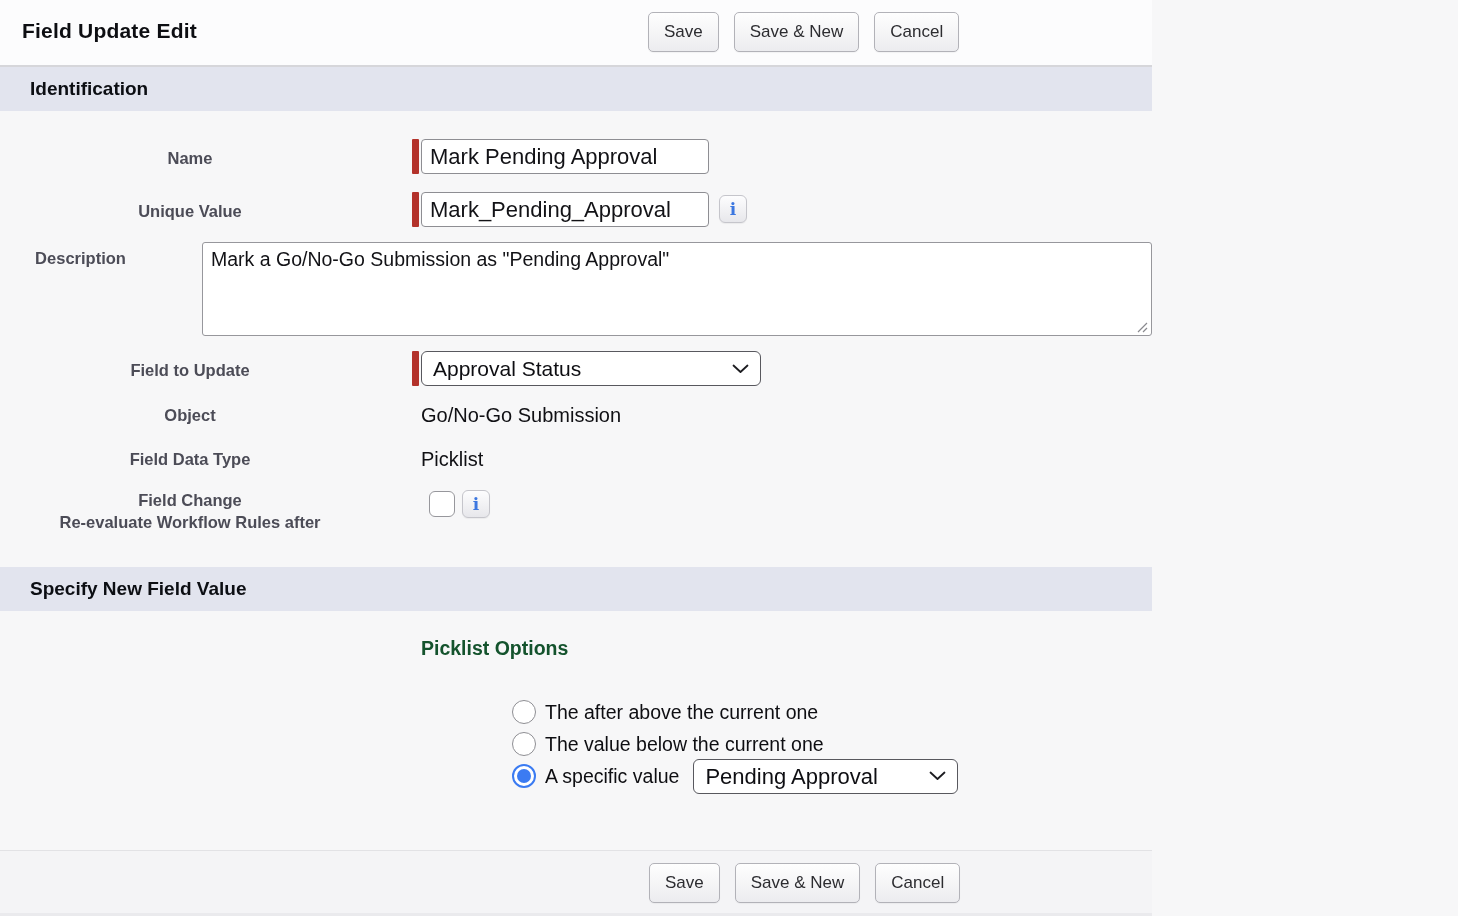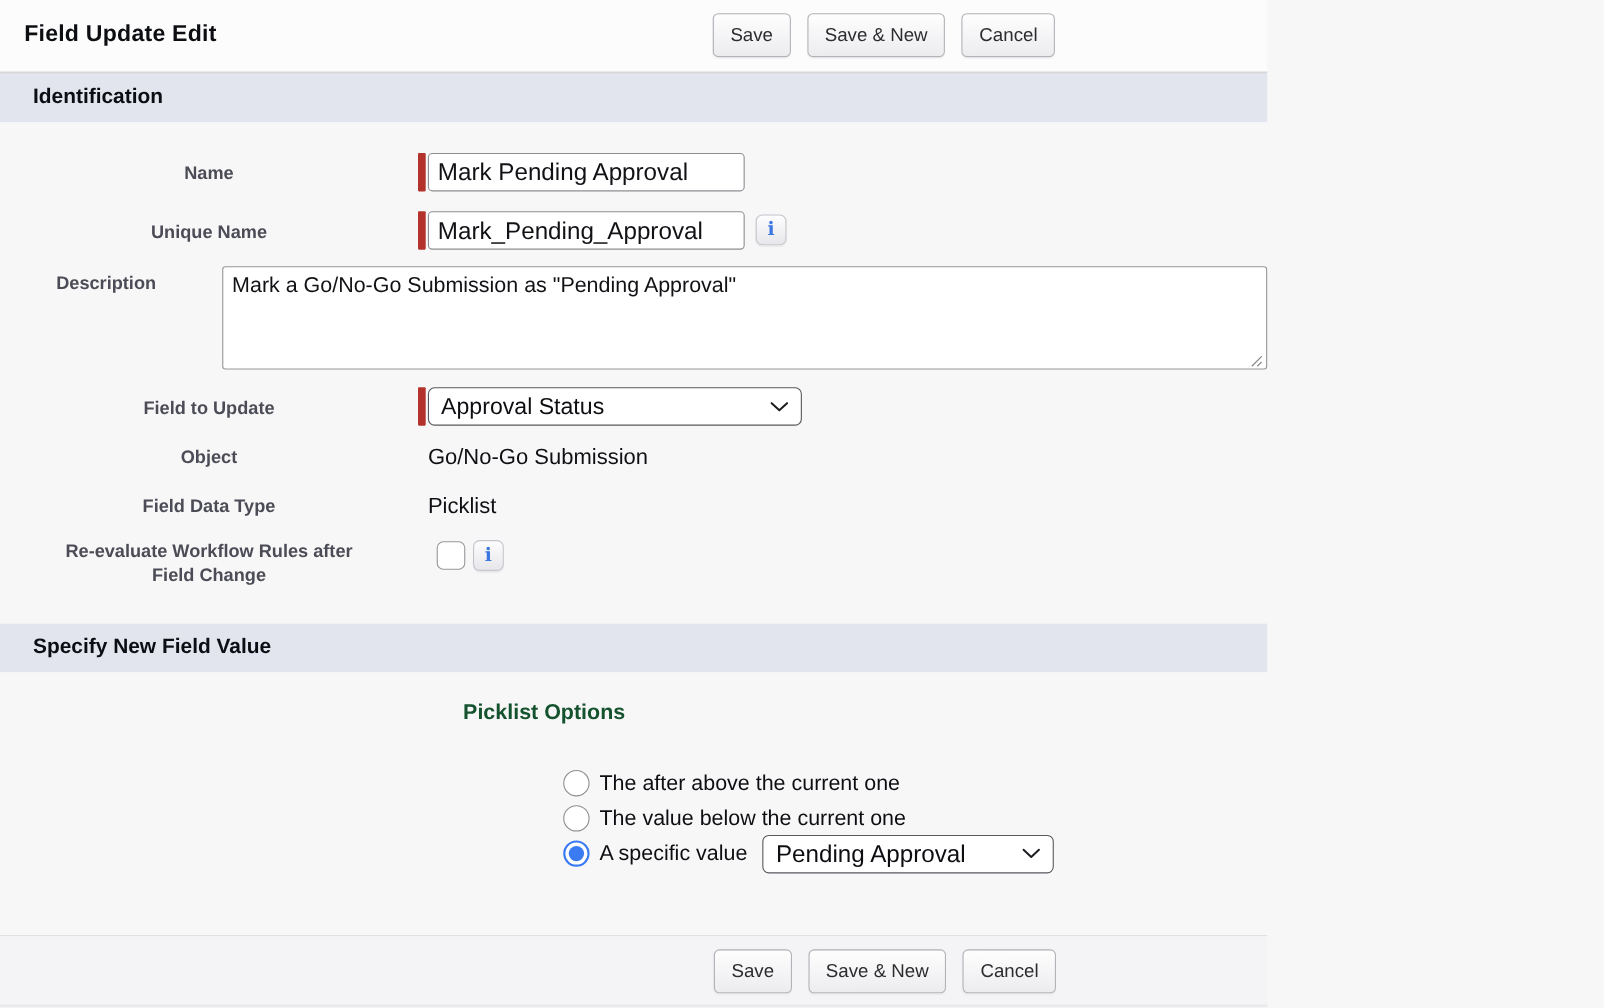--- a/index.html
+++ b/index.html
@@ -66,21 +66,21 @@
   .form-label {
     width: 380px;
     text-align: center;
     font-size: 16.5px;
     font-weight: bold;
     color: #4c4c57;
     line-height: 22px;
     padding-top: 8px;
   }
   .form-label.two-line span { display: block; }
-  .row-content { display: flex; align-items: flex-start; }
+  .row-content { margin-left: 32px; display: flex; align-items: flex-start; }
   .row-content.plain { padding-left: 9px; align-items: center; }
   .req-bar {
     width: 7px; height: 35px;
     background: var(--required-red, #b3322b);
     margin-right: 2px;
     border-radius: 1px;
     flex: none;
   }
 
   .text-input {
@@ -248,21 +248,21 @@
 
     <div class="form-row row-name">
       <div class="form-label">Name</div>
       <div class="row-content">
         <span class="req-bar"></span>
         <input class="text-input" type="text" value="Mark Pending Approval" style="">
       </div>
     </div>
 
     <div class="form-row row-unique">
-      <div class="form-label">Unique Name</div>
+      <div class="form-label">Unique Value</div>
       <div class="row-content">
         <span class="req-bar"></span>
         <input class="text-input" type="text" value="Mark_Pending_Approval" style="">
         <button class="info-btn">
           <span class="info-glyph">i</span>
         </button>
       </div>
     </div>
 
     <div class="form-row row-desc">
@@ -301,22 +301,22 @@
 
     <div class="form-row row-fdt">
       <div class="form-label">Field Data Type</div>
       <div class="row-content plain">
         <span class="static-value">Picklist</span>
       </div>
     </div>
 
     <div class="form-row row-reeval">
       <div class="form-label two-line">
+        <span>Field Change</span>
         <span>Re-evaluate Workflow Rules after</span>
-        <span>Field Change</span>
       </div>
       <div class="row-content">
         <span class="checkbox" role="checkbox" aria-checked="false"></span>
         <button class="info-btn">
           <span class="info-glyph">i</span>
         </button>
       </div>
     </div>
 
   </div>

